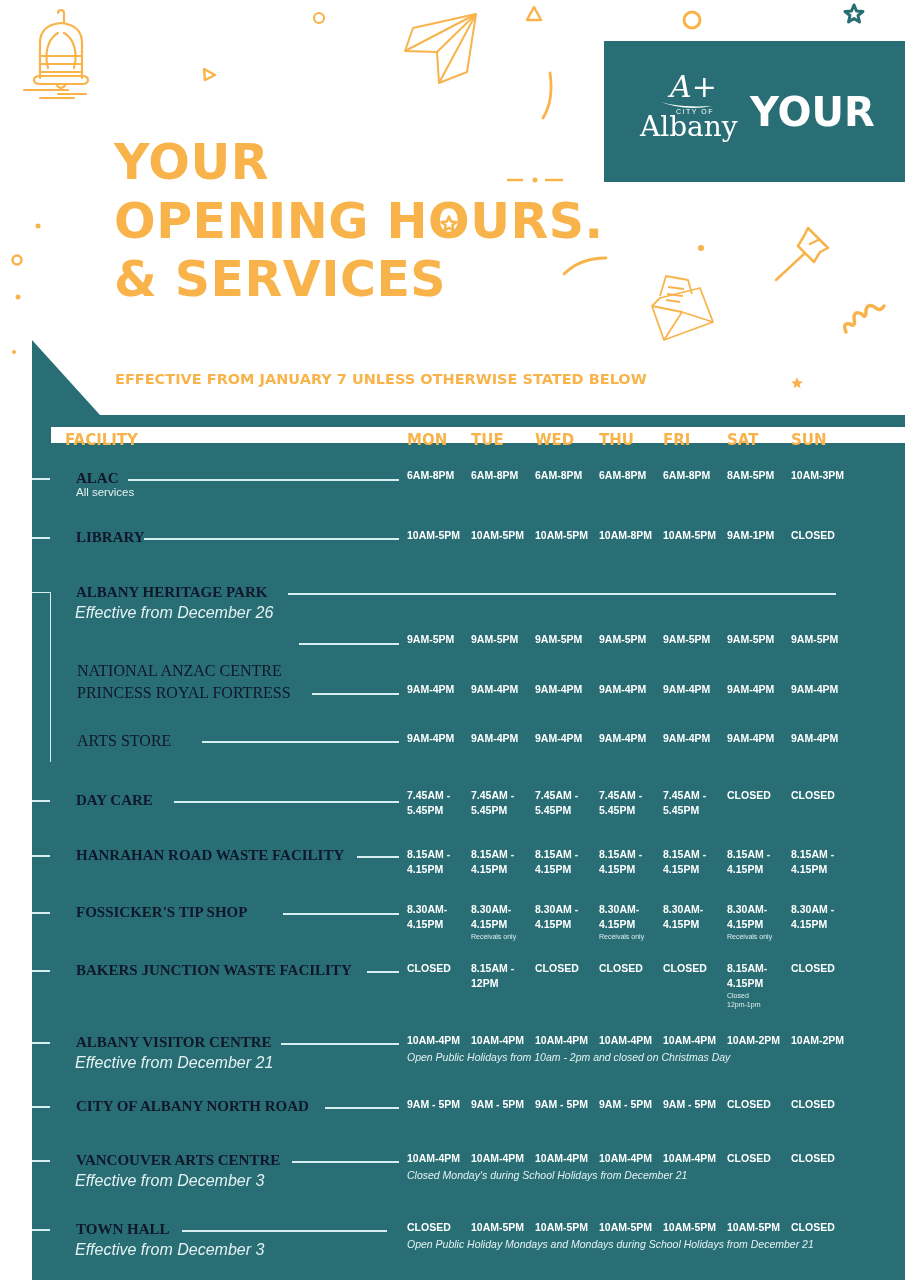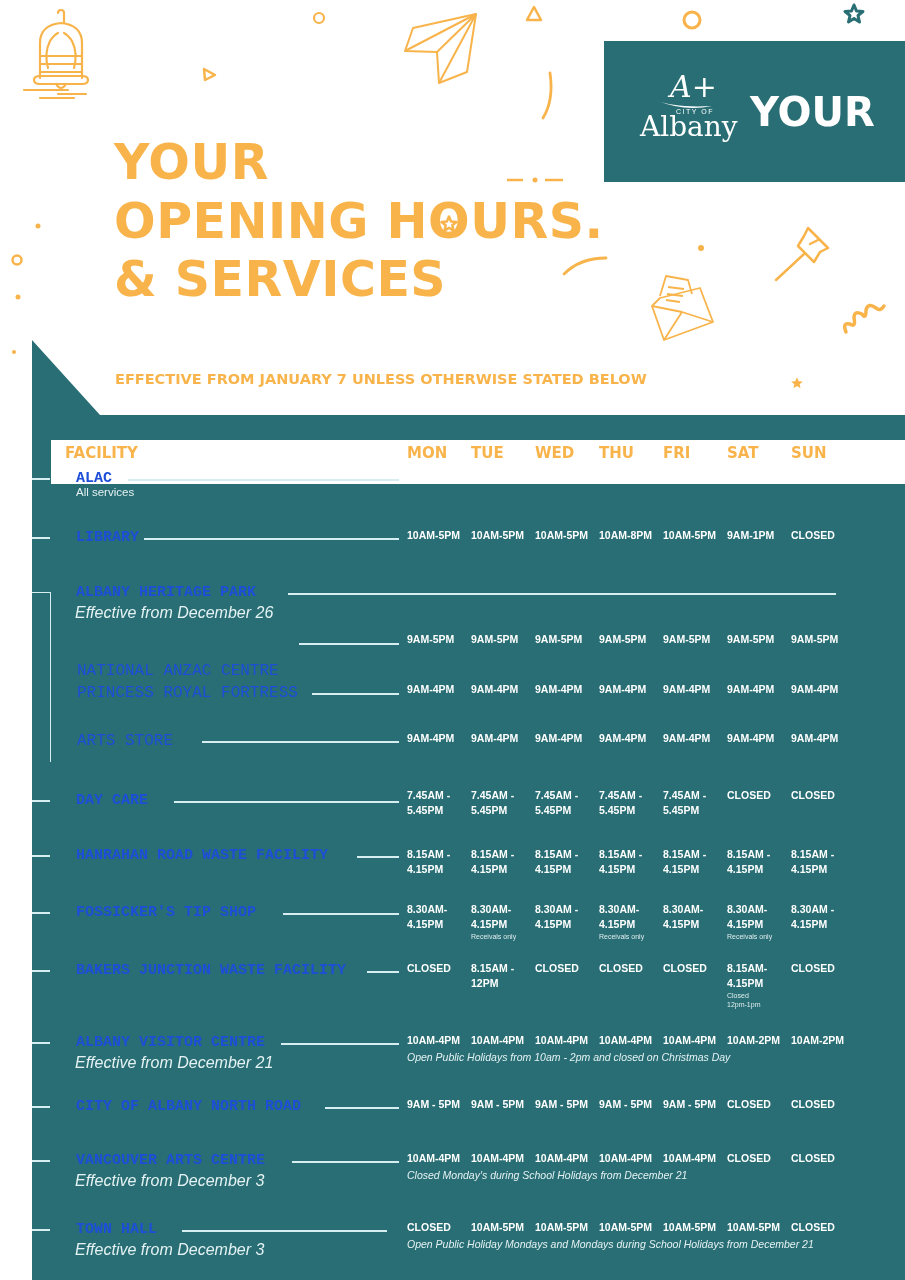--- a/index.html
+++ b/index.html
@@ -22,25 +22,25 @@
     position: absolute; left: 114px; top: 134px;
     color: #f8b44b; font-family: "DejaVu Sans", sans-serif; font-weight: bold;
     font-size: 49px; line-height: 58.5px; letter-spacing: 0.5px;
   }
   .subtitle {
     position: absolute; left: 115px; top: 371px;
     color: #f8b44b; font-family: "DejaVu Sans", sans-serif; font-weight: bold; font-size: 14.5px; letter-spacing: 0px;
   }
 
   .header-bar {
-    position: absolute; left: 51px; top: 440px; width: 854px; height: 44px; background: #ffffff;
+    position: absolute; left: 51px; top: 427px; width: 854px; height: 16px; background: #ffffff;
   }
   .hcell { position: absolute; top: 4px; color: #f8b44b; font-weight: bold; font-size: 15px; font-family: "DejaVu Sans", sans-serif; }
   .tick { position: absolute; left: 32px; width: 18px; height: 1.5px; background: #d6eef0; }
-  .fname { position: absolute; left: 76px; color: #1d4ed8; font-family: Liberation Mono, monospace; font-weight: bold; font-size: 15px; white-space: nowrap; }
+  .fname { position: absolute; left: 76px; color: #0f172a; font-family: Liberation Serif, serif; font-weight: bold; font-size: 15px; white-space: nowrap; }
   .fname.light { font-weight: normal; font-size: 16px; left: 77px; }
   .fsub { position: absolute; left: 76px; color: #e5f2f3; font-size: 11.5px; }
   .fsub.ital { font-style: italic; left: 75px; font-size: 16px; }
   .leader { position: absolute; height: 1.5px; background: #d6eef0; }
   .hours { position: absolute; color: #fff; font-size: 10.5px; font-weight: bold; line-height: 15px; white-space: nowrap; font-family: "Liberation Sans", sans-serif; }
   .hours .note { display: block; font-weight: normal; font-size: 7px; line-height: 9px; color: #e0eeee; }
   .rownote { position: absolute; left: 407px; color: #e5f2f3; font-style: italic; font-size: 10.5px; white-space: nowrap; }
 
   .bracket { position: absolute; left: 32px; top: 592px; width: 19px; height: 170px; border-top: 1.5px solid #d6eef0; border-right: 1.5px solid #d6eef0; }
 </style>

